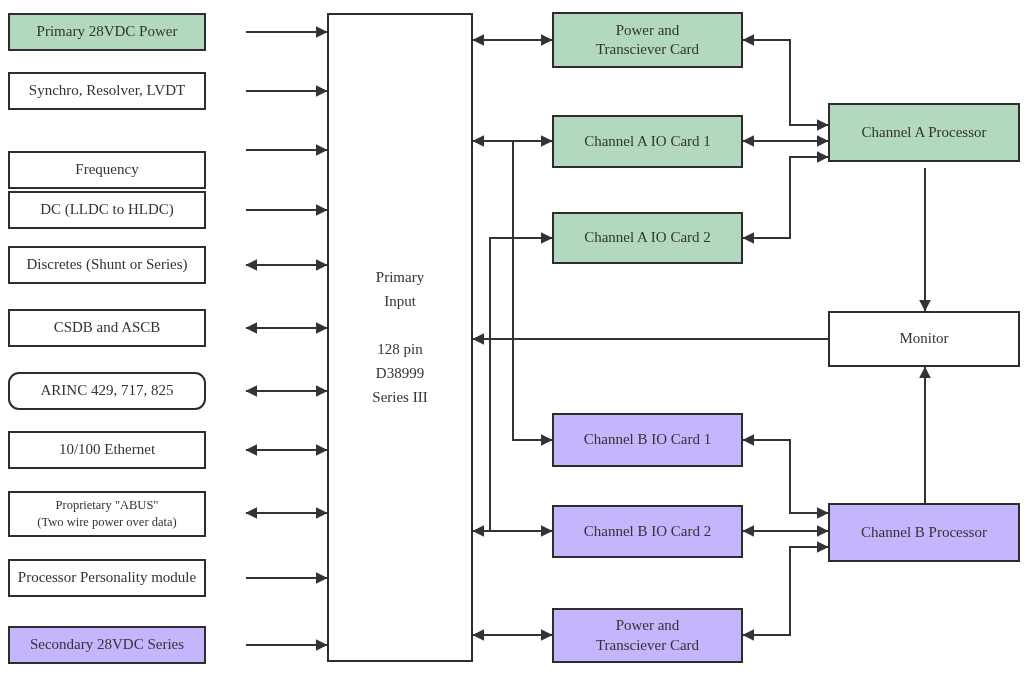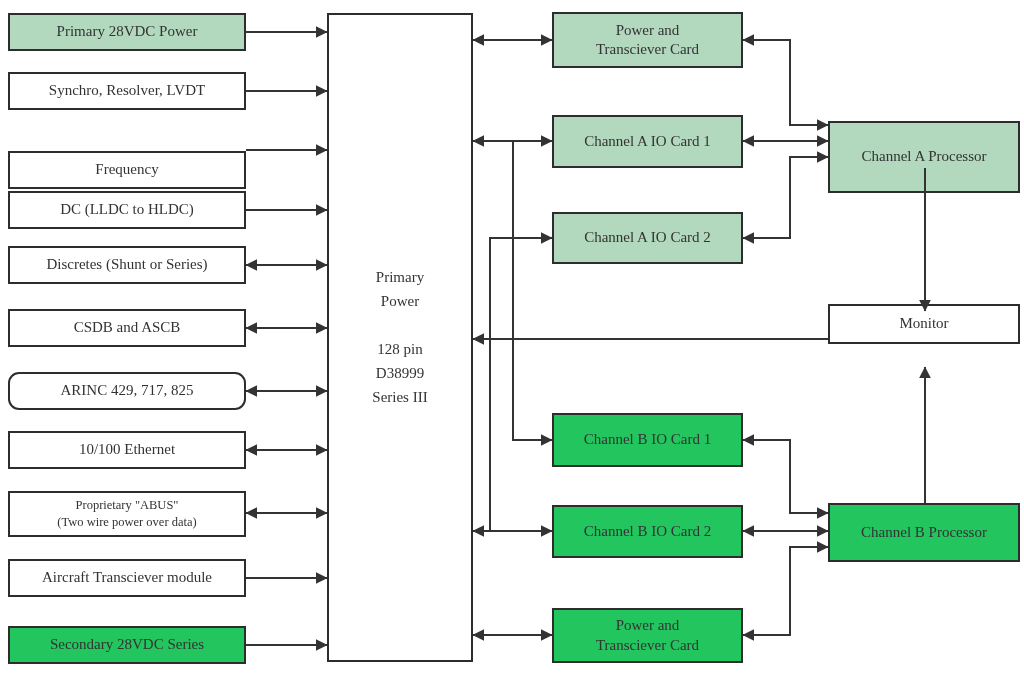--- a/index.html
+++ b/index.html
@@ -6,23 +6,23 @@
   #canvas{
     position:relative;width:1024px;height:675px;background:#ffffff;overflow:hidden;
     font-family:"Liberation Serif","DejaVu Serif",serif;color:#333333;
   }
   .box{
     position:absolute;box-sizing:border-box;border:2px solid #2d2d2d;background:#ffffff;
     display:flex;flex-direction:column;align-items:center;justify-content:center;
     text-align:center;font-size:15px;line-height:1.3;
   }
   .green{background:#b2d8bd;}
-  .blue{background:#22c55e;}
+  .blue{background:#c4b5fd;}
   
-  .inp{left:8px;width:238px;height:38px;}
+  .inp{left:8px;width:198px;height:38px;}
   
   .card{left:552px;width:191px;}
   
   .rightcol{left:828px;width:192px;}
   .small{font-size:12.5px;line-height:1.35;}
   #connector{left:327px;top:13px;width:146px;height:649px;justify-content:flex-start;}
   #connector .conn-text{position:absolute;top:250px;left:0;width:100%;}
   #connector .conn-line{line-height:24px;}
   #connector .conn-gap{height:24px;}
   svg#wires{position:absolute;left:0;top:0;pointer-events:none;}
@@ -55,30 +55,30 @@
       <span>ARINC 429, 717, 825</span>
     </div>
   <div class="box inp" style="top:431px;">
       <span>10/100 Ethernet</span>
     </div>
   <div class="box inp small" style="top:491px;height:46px;">
     <span>Proprietary "ABUS"</span>
     <span>(Two wire power over data)</span>
   </div>
   <div class="box inp" style="top:559px;">
-      <span>Aircraft Transciever module</span>
+      <span>Processor Personality module</span>
     </div>
   <div class="box inp blue" style="top:626px;">
       <span>Secondary 28VDC Series</span>
     </div>
 
   <div class="box" id="connector">
     <div class="conn-text">
       <div class="conn-line">Primary</div>
-      <div class="conn-line">Power</div>
+      <div class="conn-line">Input</div>
       <div class="conn-gap"></div>
       <div class="conn-line">128 pin</div>
       <div class="conn-line">D38999</div>
       <div class="conn-line">Series III</div>
     </div>
   </div>
 
   <div class="box card green" style="top:12px;height:56px;">
     <span>Power and</span>
     <span>Transciever Card</span>
@@ -93,24 +93,24 @@
       <span>Channel B IO Card 1</span>
     </div>
   <div class="box card blue" style="top:505px;height:53px;">
       <span>Channel B IO Card 2</span>
     </div>
   <div class="box card blue" style="top:608px;height:55px;">
     <span>Power and</span>
     <span>Transciever Card</span>
   </div>
 
-  <div class="box rightcol green" style="top:121px;height:72px;">
+  <div class="box rightcol green" style="top:103px;height:59px;">
       <span>Channel A Processor</span>
     </div>
-  <div class="box rightcol" style="top:304px;height:40px;">
+  <div class="box rightcol" style="top:311px;height:56px;">
       <span>Monitor</span>
     </div>
   <div class="box rightcol blue" style="top:503px;height:59px;">
       <span>Channel B Processor</span>
     </div>
 
   <svg id="wires" width="1024" height="675" viewBox="0 0 1024 675">
     <defs>
       <marker id="ah" viewBox="0 0 10 10" refX="9.5" refY="5" markerWidth="6" markerHeight="6" orient="auto-start-reverse" markerUnits="strokeWidth">
         <path d="M0,0 L10,5 L0,10 z" style="fill:#333333;stroke:none;"></path>

